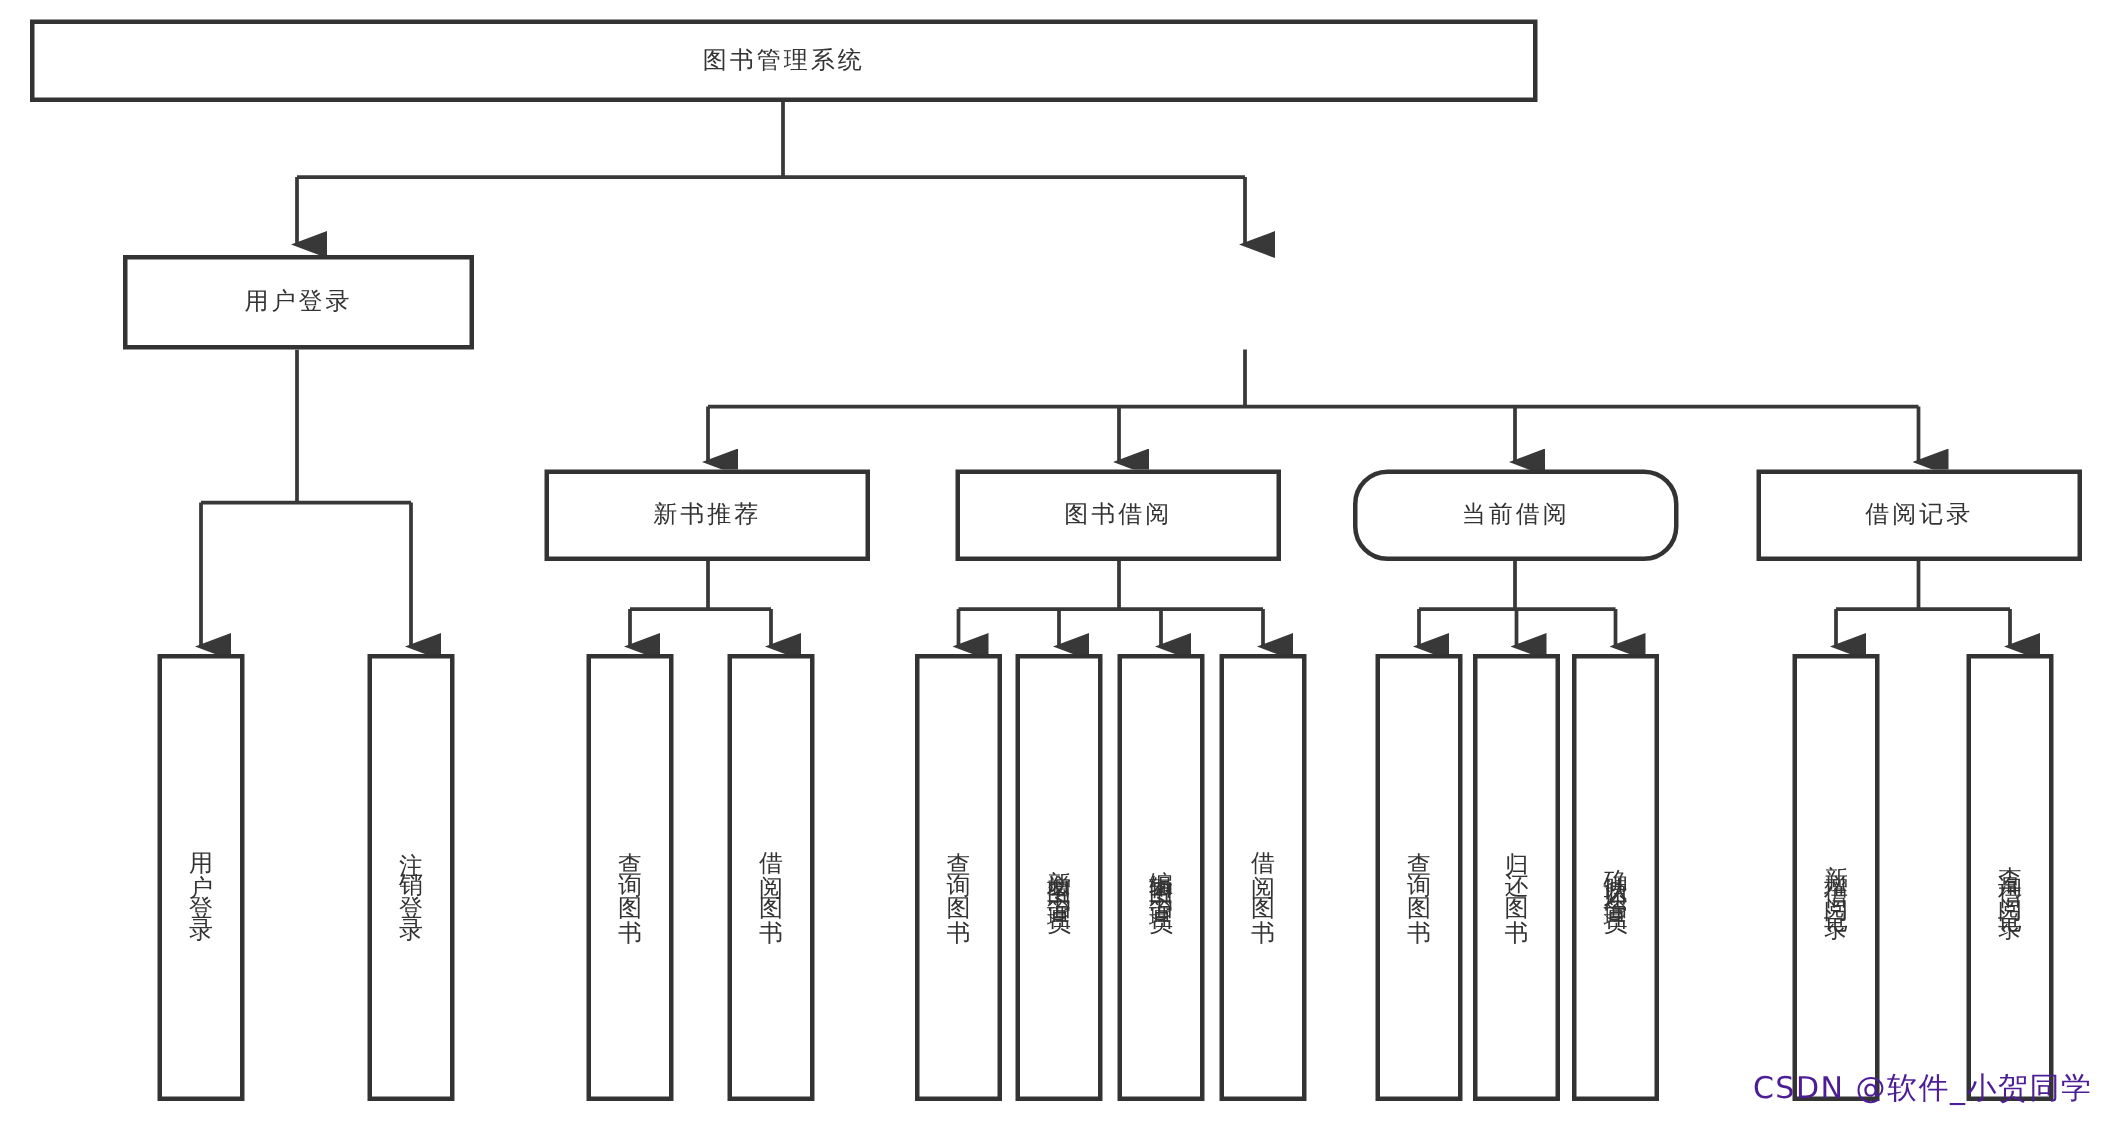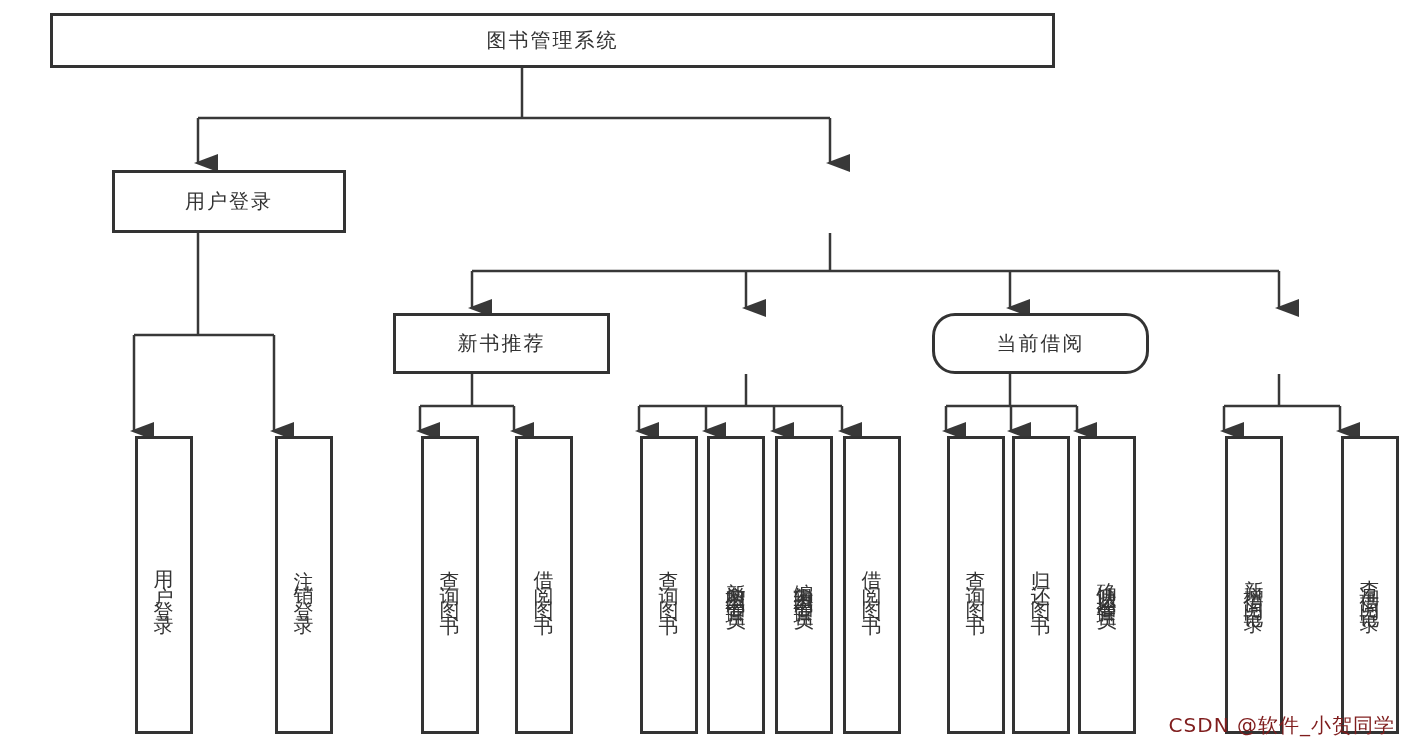--- a/index.html
+++ b/index.html
@@ -19,45 +19,44 @@
   }
   .box {
     position: absolute;
     box-sizing: border-box;
     background: #ffffff;
     border: 3px solid #333333;
     display: flex;
     align-items: center;
     justify-content: center;
     color: #333333;
-    font-size: 20px;
+    font-size: 16px;
     letter-spacing: 2px;
     white-space: nowrap;
-    margin-left: 30px;
   }
   .box-root   { left: 20px;  top: 13px;  width: 1005px; height: 55px; }
   .box-l2     { top: 170px; height: 63px; width: 234px; }
   .box-l2.a   { left: 82px; }
   .box-l2.b   { left: 713px; }
   .box-l3     { top: 313px; height: 61px; width: 217px; }
   .leaf       { top: 436px; height: 298px; width: 58px; }
   .leaf span {
     writing-mode: vertical-lr;
     text-orientation: mixed;
     letter-spacing: 15px;
     line-height: 1;
   }
   .leaf.med span  { letter-spacing: 7px; }
   .leaf.long span { letter-spacing: 4px; }
   .watermark {
     position: absolute;
     right: 10px;
     top: 712px;
     font-size: 20px;
-    color: #7f1d1d;
+    color: #4c1d95;
     letter-spacing: 1px;
     white-space: nowrap;
   }
 </style>
 </head>
 <body>
 
 <div class="canvas">
 
   <svg class="connectors" viewBox="0 0 1405 747" xmlns="http://www.w3.org/2000/svg">
@@ -114,22 +113,28 @@
     <span>图书管理系统</span>
   </div>
 
   <div class="box box-l2 a">
     <span>用户登录</span>
   </div>
 
   <div class="box box-l3" style="left:363px;">
     <span>新书推荐</span>
   </div>
+  <div class="box box-l3" style="left:637px;">
+    <span>图书借阅</span>
+  </div>
   <div class="box box-l3" style="left:902px;border-radius:23px;">
     <span>当前借阅</span>
+  </div>
+  <div class="box box-l3" style="left:1171px;">
+    <span>借阅记录</span>
   </div>
 
   <div class="box leaf" style="left:105px;">
     <span>用户登录</span>
   </div>
   <div class="box leaf" style="left:245px;">
     <span>注销登录</span>
   </div>
 
   <div class="box leaf" style="left:391px;">

